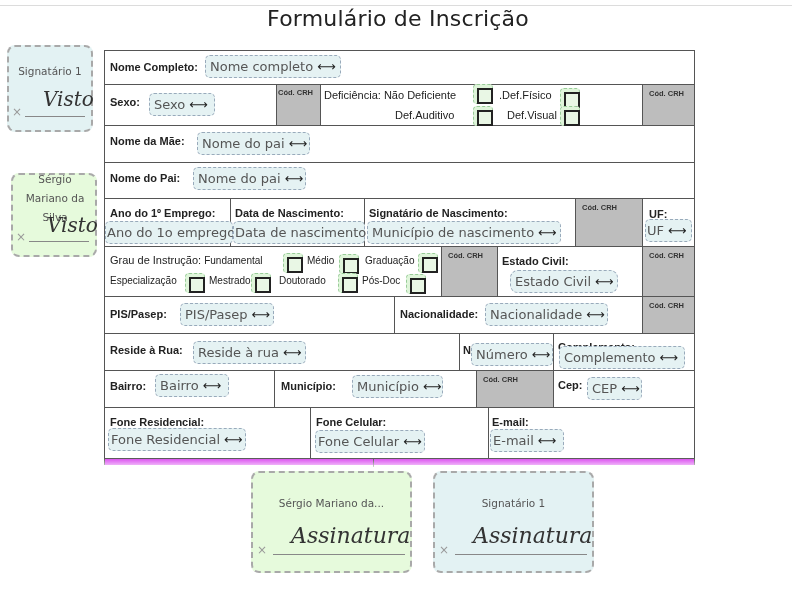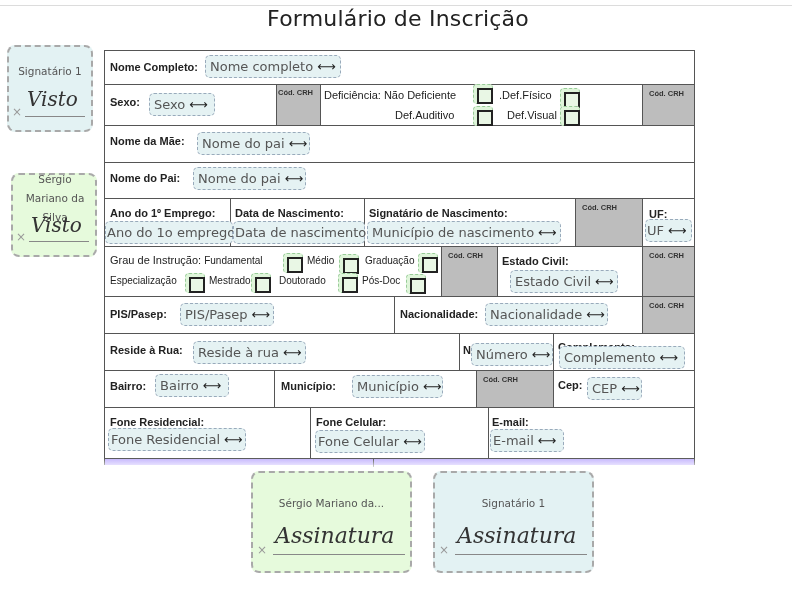--- a/index.html
+++ b/index.html
@@ -2,21 +2,21 @@
 <html><head>
 <meta charset="utf-8">
 <style>
   * { box-sizing: border-box; margin: 0; padding: 0; }
   html, body { width: 792px; height: 591px; overflow: hidden; background: #ffffff; }
   body { position: relative; font-family: "Liberation Sans", sans-serif; color: #1a1a1a; }
 
   .topline { position: absolute; left: 0; top: 5px; width: 792px; height: 1px; background: #dcdcdc; }
   .title { position: absolute; left: 0; top: 6px; width: 796px; text-align: center; font-family: "DejaVu Sans", sans-serif; font-size: 22px; color: #222; letter-spacing: 0.2px; }
 
-  .doc { position: absolute; left: 104px; top: 50px; width: 591px; height: 415px; border: 1.5px solid #555; border-bottom: none; background: #c4b5fd; }
+  .doc { position: absolute; left: 104px; top: 50px; width: 591px; height: 415px; border: 1.5px solid #555; border-bottom: none; background: #d946ef; }
   .fade { position: absolute; left: 100px; top: 458px; width: 600px; height: 12px; background: linear-gradient(#ffffff00, #fff); }
 
   .cell { position: absolute; border-right: 1.3px solid #555; border-bottom: 1.3px solid #555; background: #fff; }
   .cell.last { border-right: none; }
   .gray { background: #bdbdbd; }
   .lbl { position: absolute; font-weight: bold; font-size: 11px; color: #222; white-space: nowrap; }
   .lblr { position: absolute; font-size: 11px; color: #222; white-space: nowrap; }
   .crh { position: absolute; top: 4px; left: 6px; font-size: 7.5px; color: #333; font-weight: bold; }
 
   .field { position: absolute; height: 23px; border: 1px dashed #9ab; border-radius: 5px; background: #e5f2f3; font-family: "DejaVu Sans", sans-serif; font-size: 13px; color: #555; padding: 2px 4px 0 4px; white-space: nowrap; line-height: 18px; }
@@ -24,21 +24,21 @@
 
   .chk { position: absolute; width: 20px; height: 20px; border: 1px dashed #9c9; border-radius: 4px; background: #dff5da; }
   .chk::after { content: ""; position: absolute; left: 3px; top: 3px; width: 12px; height: 12px; border: 2px solid #222; background: #e9f7e5; }
 
   .sig { position: absolute; border: 2px dashed #a9a9a9; border-radius: 8px; font-family: "DejaVu Sans", sans-serif; color: #555; text-align: center; }
   .sig.blue { background: #e3f2f3; }
   .sig.green { background: #e6fadc; }
   .sig .name { position: absolute; left: 0; width: 100%; font-size: 10.5px; color: #555; }
   .sig .x { position: absolute; font-size: 12px; color: #999; }
   .sig .line { position: absolute; height: 1px; background: #888; }
-  .sig .script { position: absolute; font-family: "DejaVu Serif", serif; font-style: italic; color: #333; }
+  .sig .script { position: absolute; font-family: "DejaVu Serif", serif; font-style: italic; color: #333; margin-left: 16px; }
 </style>
 </head>
 <body>
 
 <div class="topline"></div>
 <div class="title">Formulário de Inscrição</div>
 
 <div class="doc">
 
   <div class="cell last" style="left:0;top:0;width:589px;height:34px;">
@@ -128,21 +128,21 @@
   <div class="chk" style="left:80px;top:222px;"></div>
   <div class="chk" style="left:146px;top:222px;"></div>
   <div class="chk" style="left:233px;top:222px;"></div>
   <div class="chk" style="left:301px;top:223px;"></div>
   <div class="cell gray" style="left:337px;top:196px;width:56px;height:50px;">
     <span class="crh">Cód. CRH</span>
   </div>
   <div class="cell" style="left:393px;top:196px;width:145px;height:50px;">
     <span class="lbl" style="left:4px;top:8px;">Estado Civil:</span>
   </div>
-  <div class="field" style="left:405px;top:219px;width:108px;">
+  <div class="field" style="left:405px;top:219px;width:108px;border-radius:8px;">
     <span>Estado Civil</span><span class="arr">⟷</span>
   </div>
   <div class="cell gray last" style="left:538px;top:196px;width:51px;height:50px;">
     <span class="crh">Cód. CRH</span>
   </div>
 
   <div class="cell" style="left:0;top:246px;width:290px;height:37px;">
     <span class="lbl" style="left:5px;top:11px;">PIS/Pasep:</span>
   </div>
   <div class="field" style="left:75px;top:252px;width:94px;">

